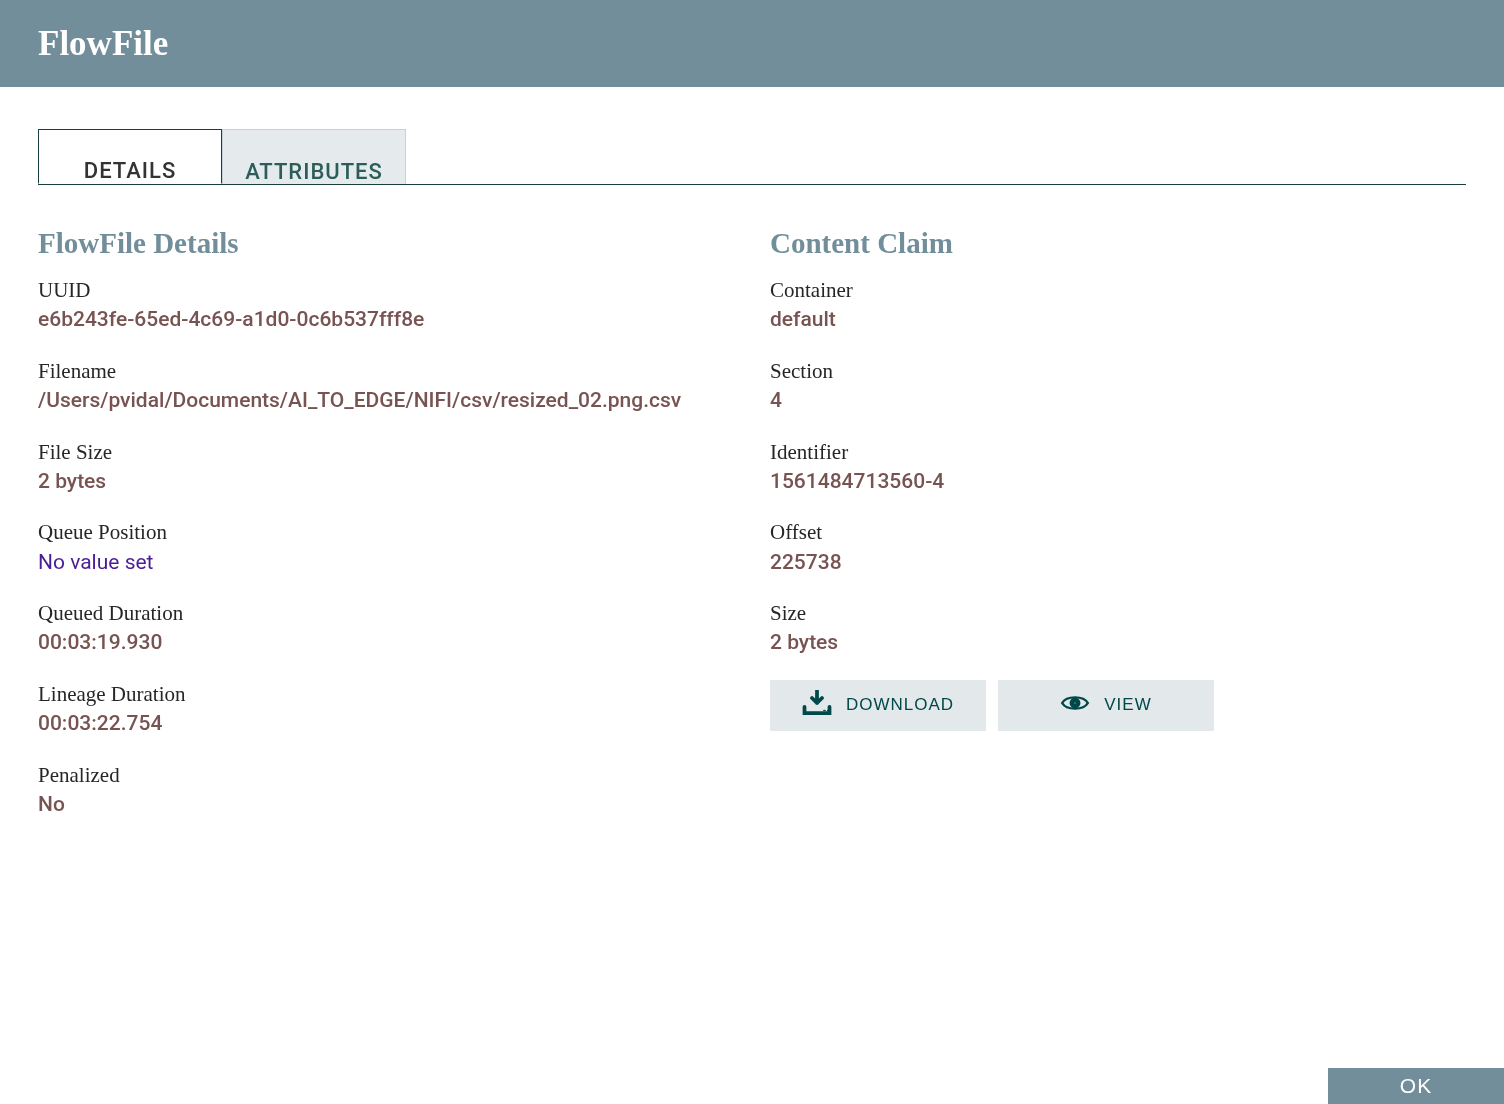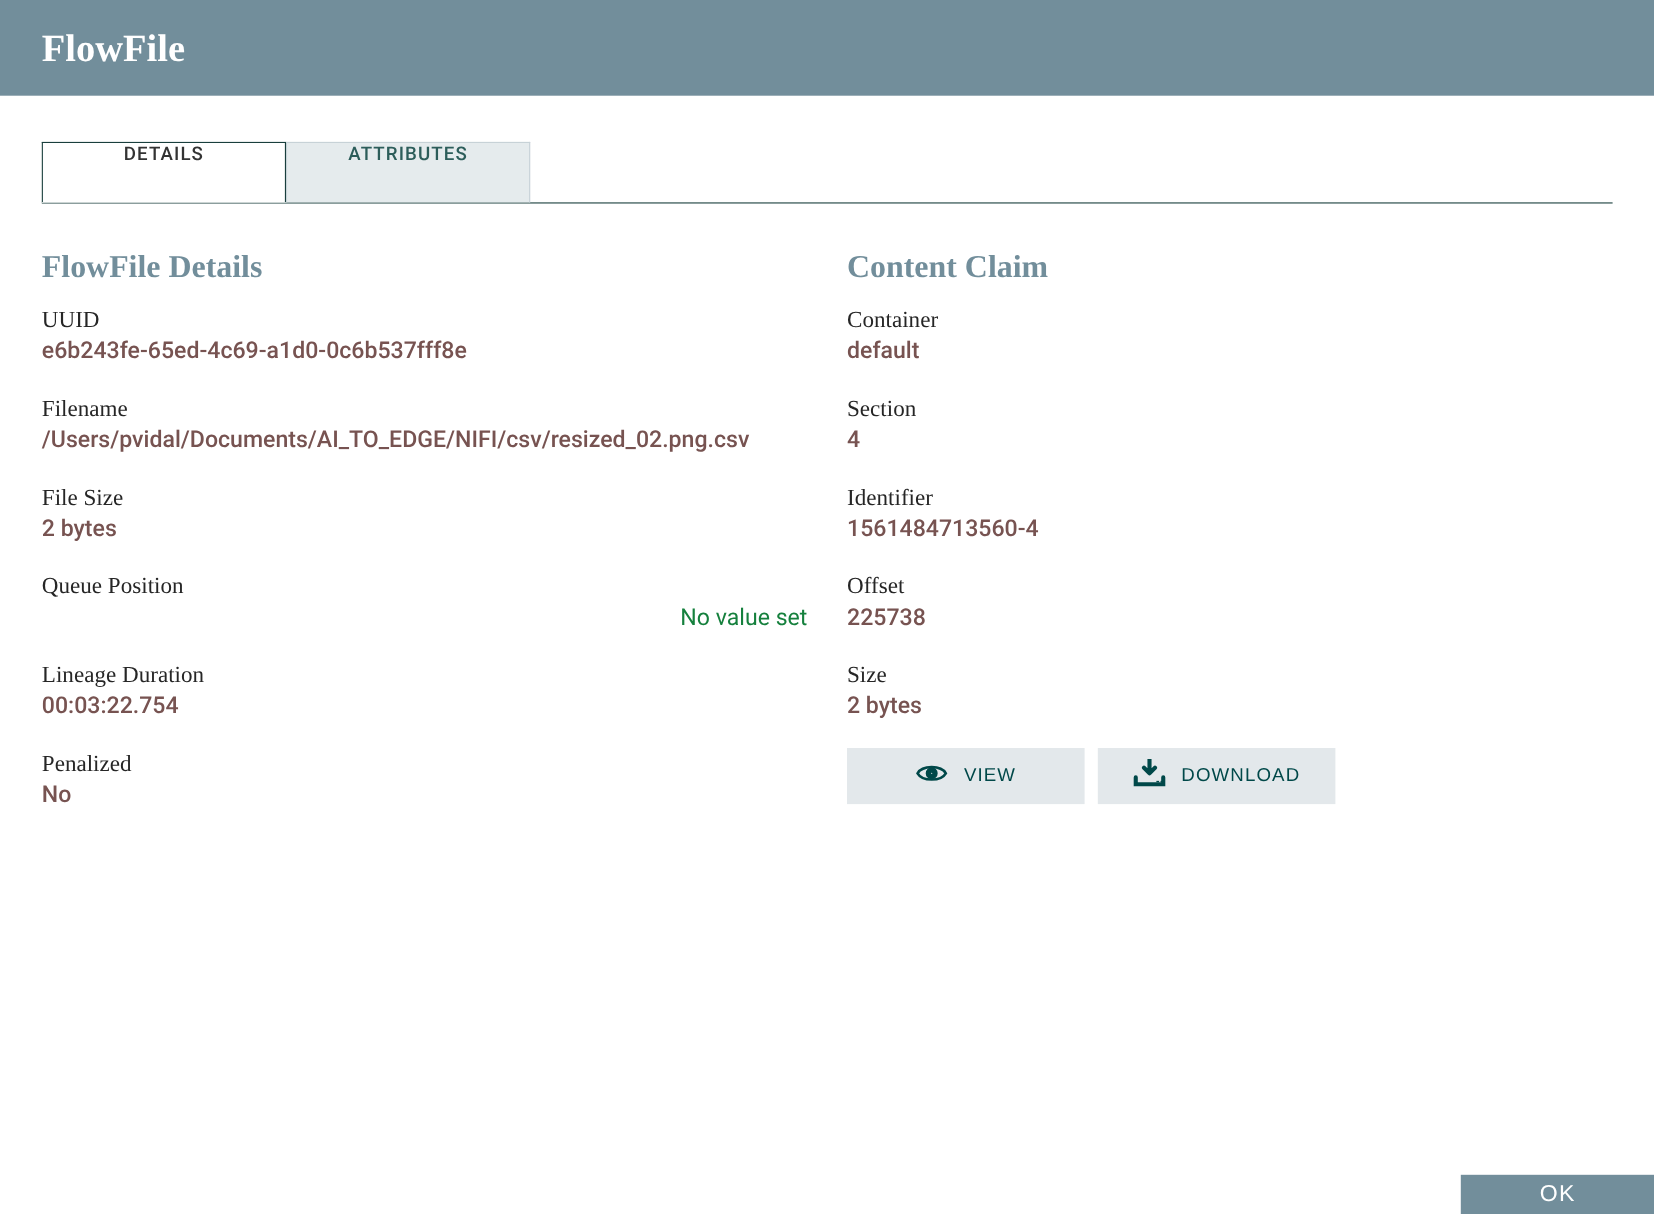--- a/index.html
+++ b/index.html
@@ -18,26 +18,26 @@
     font-family: Georgia, "Times New Roman", serif;
   }
   .content {
     padding: 42px 38px 0 38px;
   }
   .tabs {
     display: flex;
     border-bottom: 1px solid #193f3d;
   }
   .tab {
-    width: 222px;
+    width: 184px;
     height: 55px;
     display: flex;
-    align-items: flex-start;
+    align-items: flex-end;
     justify-content: center;
-    font-size: 17px;
+    font-size: 22px;
     font-weight: 500;
     letter-spacing: 1px;
     cursor: pointer;
     border: 1px solid transparent;
     position: relative;
   }
   .tab.active {
     background: #fff;
     color: #333;
     border: 1px solid #193f3d;
@@ -76,23 +76,22 @@
     line-height: 1.35;
   }
   .field-value {
     font-size: 21px;
     color: #775351;
     font-weight: 500;
     line-height: 1.45;
     word-break: break-all;
   }
   .field-value.unset {
-    color: #15803d;
+    color: #4c1d95;
     font-weight: 400;
-    text-align: right;
   }
   .button-row {
     display: flex;
     gap: 12px;
     margin-top: 10px;
   }
   .act-btn {
     width: 216px;
     height: 51px;
     background: #e3e8eb;
@@ -162,20 +161,24 @@
       <div class="field">
         <div class="field-label">File Size</div>
         <div class="field-value">2 bytes</div>
       </div>
 
       <div class="field">
         <div class="field-label">Queue Position</div>
         <div class="field-value unset">No value set</div>
       </div>
 
+      <div class="field">
+        <div class="field-label">Queued Duration</div>
+        <div class="field-value">00:03:19.930</div>
+      </div>
 
       <div class="field">
         <div class="field-label">Lineage Duration</div>
         <div class="field-value">00:03:22.754</div>
       </div>
 
       <div class="field">
         <div class="field-label">Penalized</div>
         <div class="field-value">No</div>
       </div>
@@ -203,41 +206,41 @@
         <div class="field-label">Offset</div>
         <div class="field-value">225738</div>
       </div>
 
       <div class="field">
         <div class="field-label">Size</div>
         <div class="field-value">2 bytes</div>
       </div>
 
       <div class="button-row">
-        <button class="act-btn">
-          <span>
-            <svg viewBox="0 0 28 18" fill="none" stroke="#004849" stroke-width="2.2">
-                <path d="M2 9 C6 2 22 2 26 9 C22 16 6 16 2 9 Z"></path>
-                <circle cx="14" cy="9" r="4" fill="#004849"></circle>
-                <circle cx="14" cy="9" r="1.6" fill="#e3e8eb"></circle>
-              </svg>
-          </span>
-          <span>VIEW</span>
-        </button>
         <button class="act-btn">
           <span>
             <svg viewBox="0 0 24 20" fill="#004849">
                 <path d="M12 0 L12 10 M12 10 L8 6 M12 10 L16 6" stroke="#004849" stroke-width="3" fill="none" stroke-linecap="round"></path>
                 <path d="M2 13 L2 18 L22 18 L22 13" stroke="#004849" stroke-width="3" fill="none" stroke-linecap="round"></path>
                 <rect x="17" y="15.5" width="2" height="1" fill="#004849"></rect>
                 <rect x="20" y="15.5" width="2" height="1" fill="#004849"></rect>
               </svg>
           </span>
           <span>DOWNLOAD</span>
         </button>
+        <button class="act-btn">
+          <span>
+            <svg viewBox="0 0 28 18" fill="none" stroke="#004849" stroke-width="2.2">
+                <path d="M2 9 C6 2 22 2 26 9 C22 16 6 16 2 9 Z"></path>
+                <circle cx="14" cy="9" r="4" fill="#004849"></circle>
+                <circle cx="14" cy="9" r="1.6" fill="#e3e8eb"></circle>
+              </svg>
+          </span>
+          <span>VIEW</span>
+        </button>
       </div>
     </div>
   </div>
 </div>
 
 <div class="footer">
   <button class="ok-btn">
     <span>OK</span>
   </button>
 </div>

